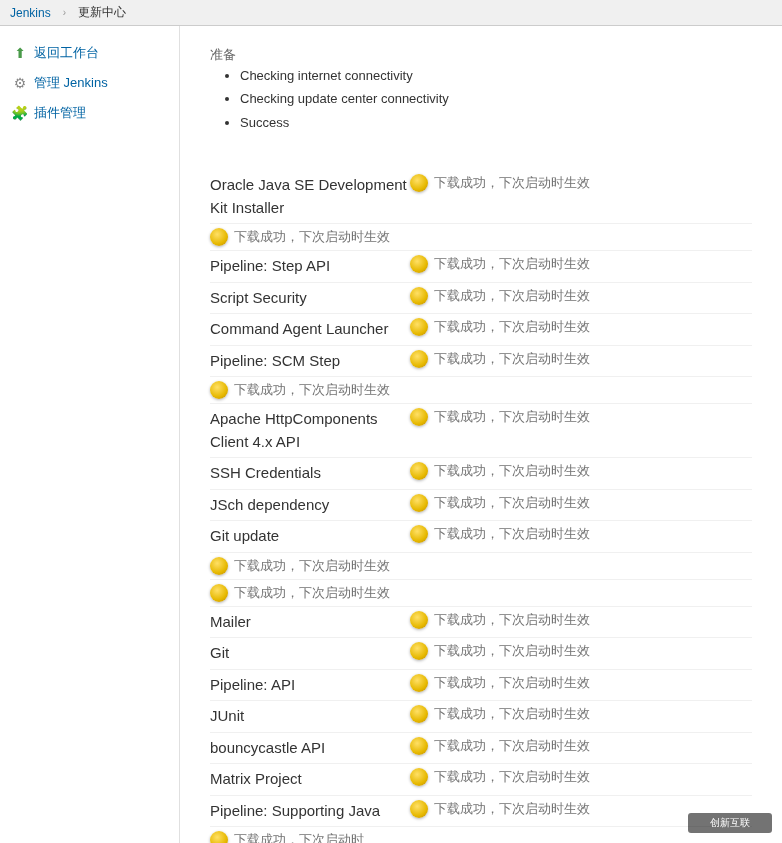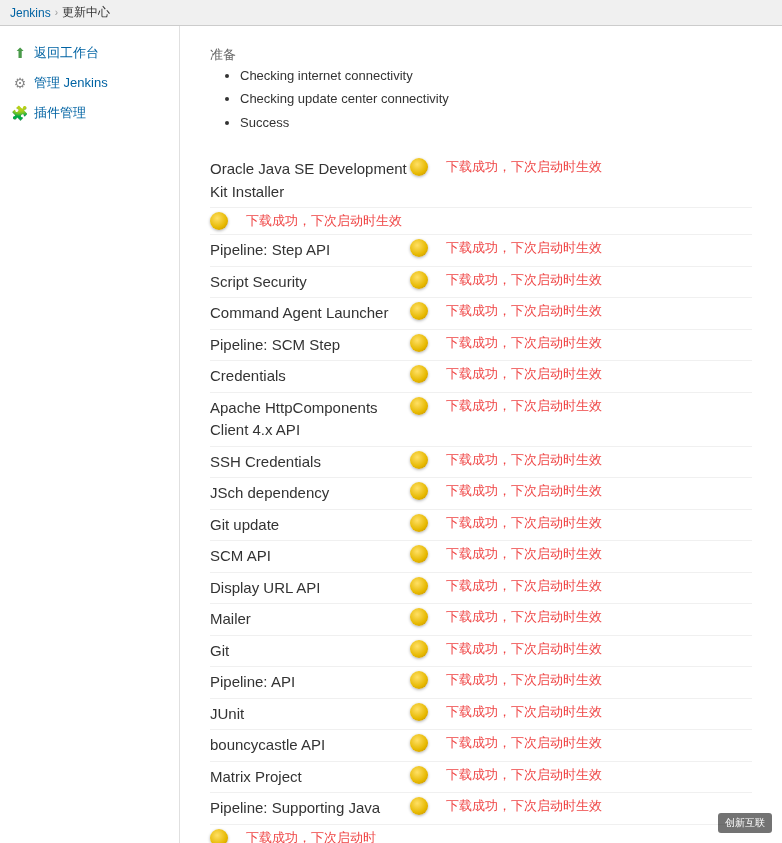--- a/index.html
+++ b/index.html
@@ -5,21 +5,21 @@
     * { margin: 0; padding: 0; box-sizing: border-box; }
     body { font-family: Arial, sans-serif; font-size: 13px; color: #333; background: #fff; }
 
     
     .breadcrumb-bar {
       background: #f0f0f0;
       border-bottom: 1px solid #ccc;
       padding: 4px 10px;
       display: flex;
       align-items: center;
-      gap: 4px;
+      gap: 12px;
       font-size: 12px;
     }
     .breadcrumb-item {
       color: #0063a3;
       cursor: pointer;
       text-decoration: none;
     }
     .breadcrumb-sep {
       color: #999;
       font-size: 10px;
@@ -72,21 +72,21 @@
     }
 
     .section-label {
       color: #666;
       font-size: 13px;
     }
 
     .prep-list {
       list-style: disc;
       margin-left: 30px;
-      margin-bottom: 20px;
+      margin-bottom: 36px;
     }
     .prep-list li {
       font-size: 13px;
       color: #333;
       line-height: 1.8;
     }
 
     
     .plugin-list {
       width: 100%;
@@ -113,34 +113,33 @@
     .status-ball {
       width: 18px;
       height: 18px;
       border-radius: 50%;
       background: radial-gradient(circle at 40% 35%, #ffe066, #e6b800 60%, #b8860b);
       flex-shrink: 0;
       display: inline-block;
       box-shadow: 0 1px 3px rgba(0,0,0,0.3);
     }
     .status-text {
-      color: #ef4444;
-      font-size: 13px;
-      margin-left: 12px;
+      color: #737373;
+      font-size: 13px;
     }
 
     
     .watermark {
       position: fixed;
       bottom: 10px;
       right: 10px;
       background: rgba(0,0,0,0.55);
       color: #fff;
       font-size: 10px;
-      padding: 3px 7px;
+      padding: 3px 22px;
       border-radius: 3px;
       z-index: 9999;
       pointer-events: none;
     }
   </style>
 </head>
 <body>
 
 <div class="breadcrumb-bar">
   <a class="breadcrumb-item">Jenkins</a>
@@ -210,21 +209,20 @@
           </div>
         </div>
         <div class="plugin-row">
           <span class="plugin-name">Pipeline: SCM Step</span>
           <div class="plugin-status">
             <span class="status-ball"></span>
             <span class="status-text">下载成功，下次启动时生效</span>
           </div>
         </div>
         <div class="plugin-row">
-          <span class="plugin-name">Credentials</span>
           <div class="plugin-status">
             <span class="status-ball"></span>
             <span class="status-text">下载成功，下次启动时生效</span>
           </div>
         </div>
         <div class="plugin-row">
           <span class="plugin-name">Apache HttpComponents Client 4.x API</span>
           <div class="plugin-status">
             <span class="status-ball"></span>
             <span class="status-text">下载成功，下次启动时生效</span>
@@ -245,28 +243,26 @@
           </div>
         </div>
         <div class="plugin-row">
           <span class="plugin-name">Git update</span>
           <div class="plugin-status">
             <span class="status-ball"></span>
             <span class="status-text">下载成功，下次启动时生效</span>
           </div>
         </div>
         <div class="plugin-row">
-          <span class="plugin-name">SCM API</span>
-          <div class="plugin-status">
-            <span class="status-ball"></span>
-            <span class="status-text">下载成功，下次启动时生效</span>
-          </div>
-        </div>
-        <div class="plugin-row">
-          <span class="plugin-name">Display URL API</span>
+          <div class="plugin-status">
+            <span class="status-ball"></span>
+            <span class="status-text">下载成功，下次启动时生效</span>
+          </div>
+        </div>
+        <div class="plugin-row">
           <div class="plugin-status">
             <span class="status-ball"></span>
             <span class="status-text">下载成功，下次启动时生效</span>
           </div>
         </div>
         <div class="plugin-row">
           <span class="plugin-name">Mailer</span>
           <div class="plugin-status">
             <span class="status-ball"></span>
             <span class="status-text">下载成功，下次启动时生效</span>

